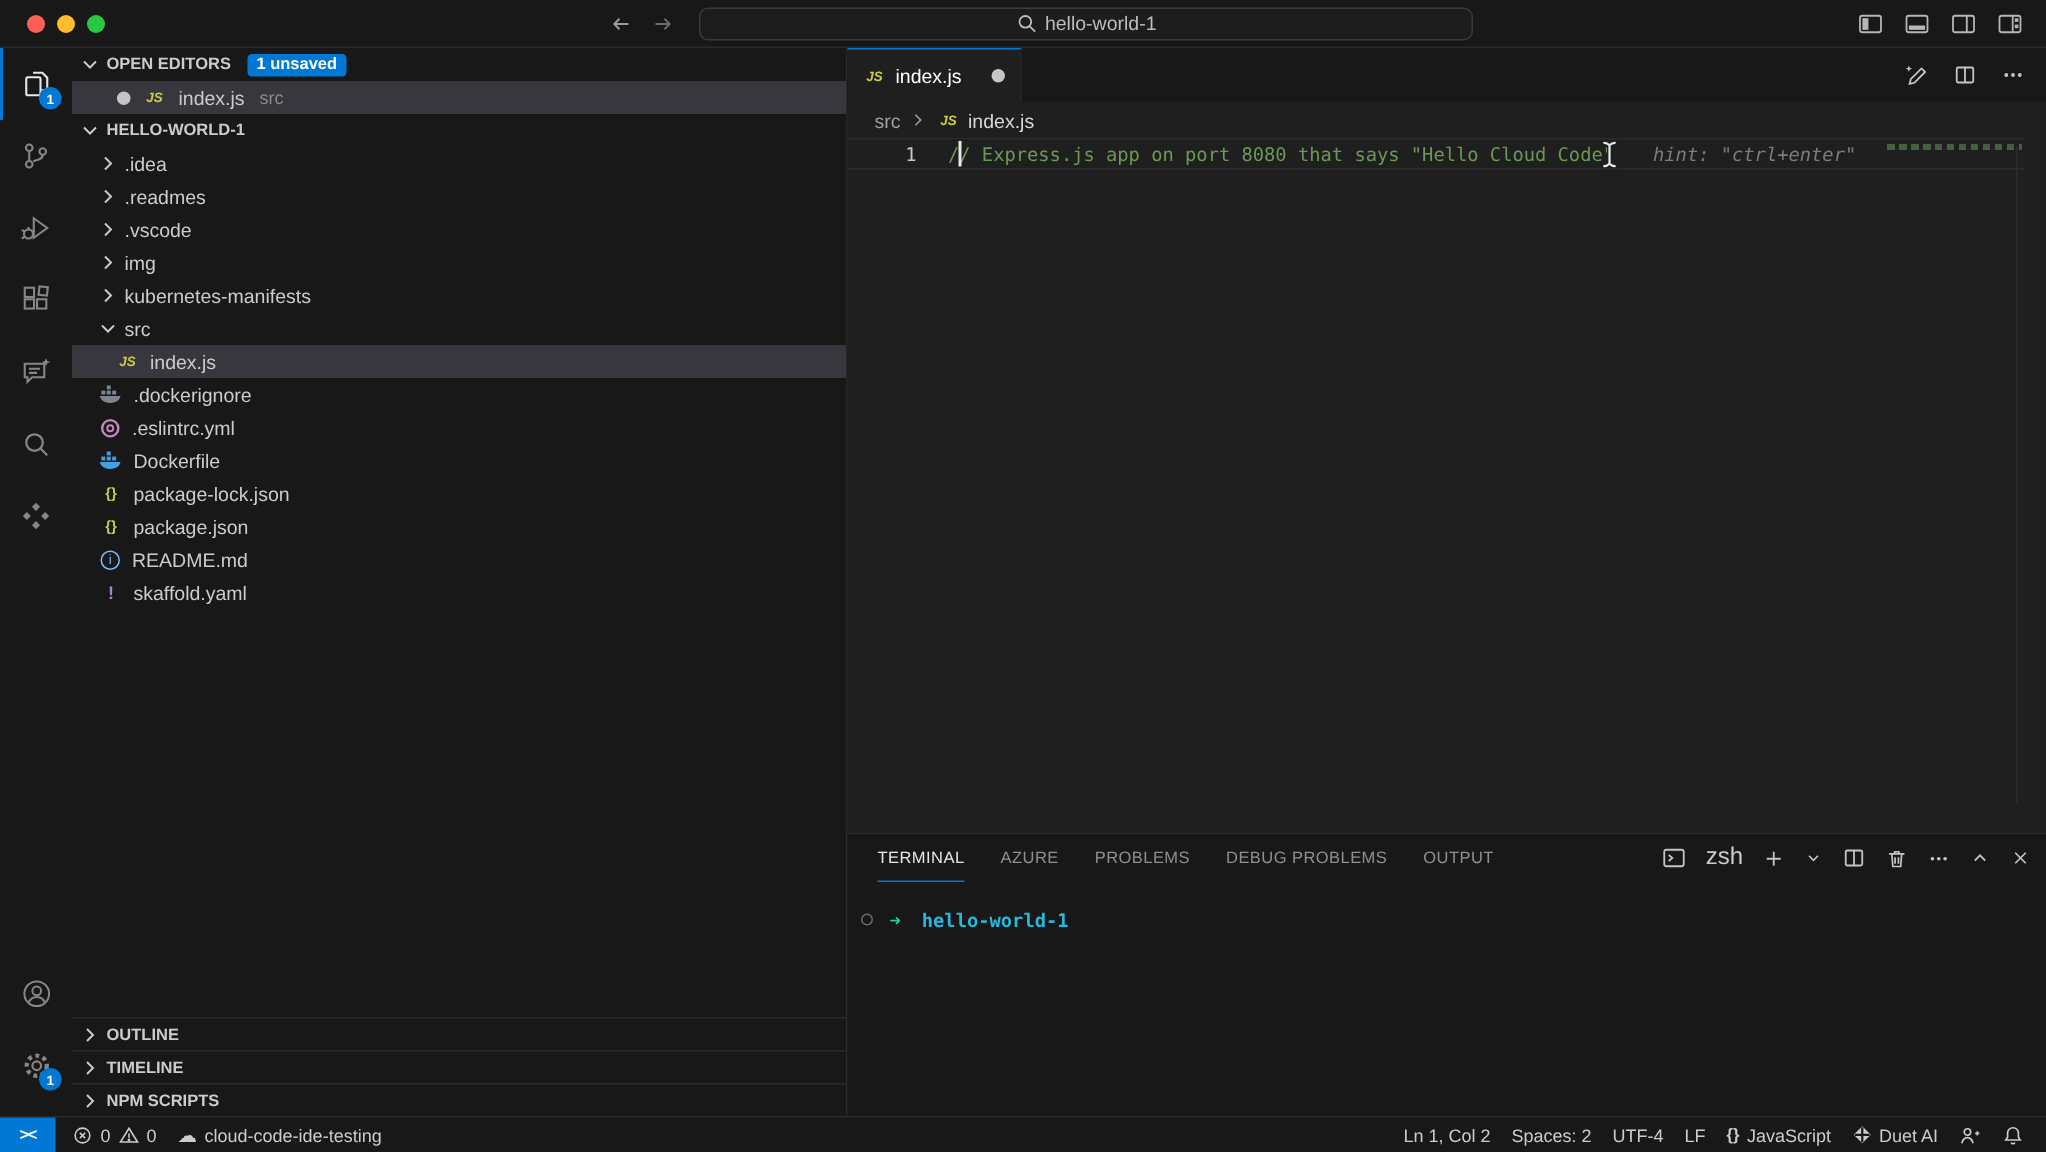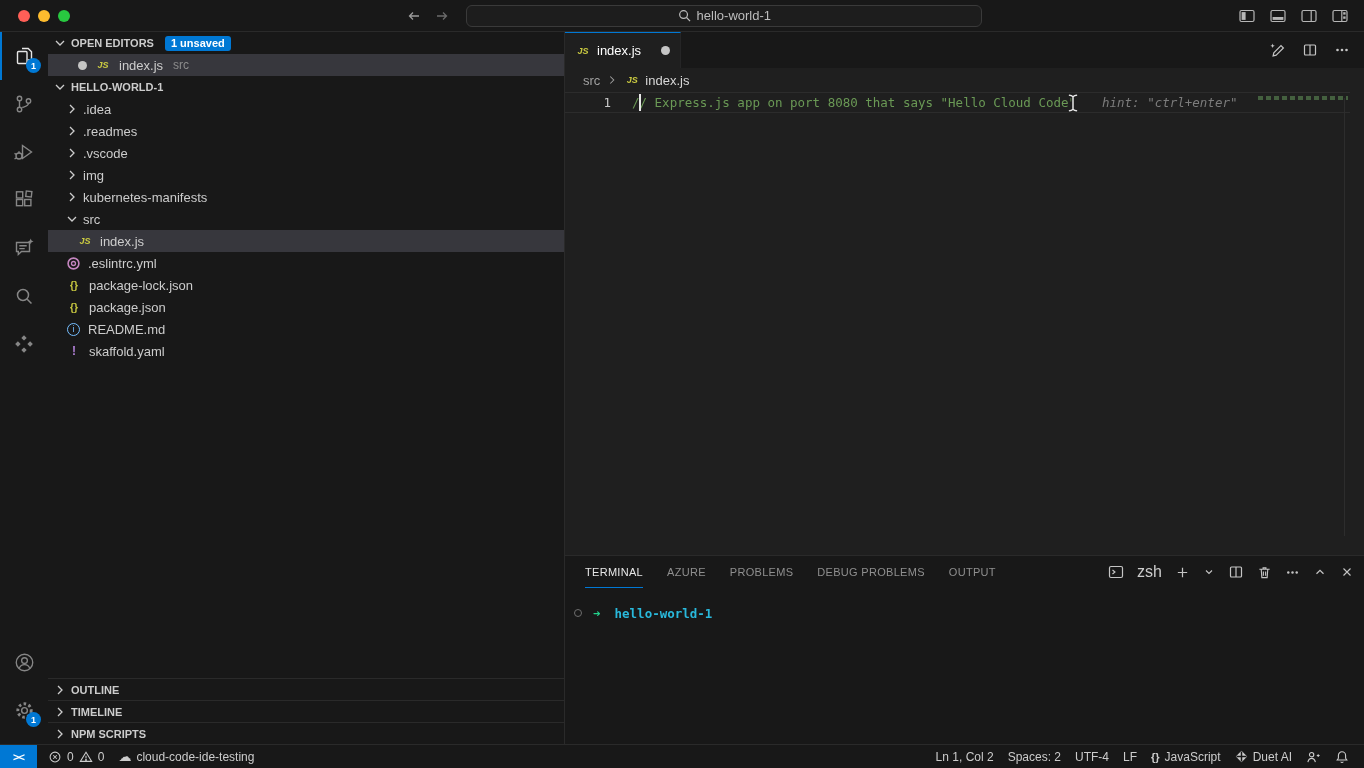--- a/index.html
+++ b/index.html
@@ -339,26 +339,50 @@
             </svg>
           </span>
         <span>src</span>
       </div>
       <div class="row tree-file child selected">
         <span class="js-ico">JS</span>
         <span>index.js</span>
       </div>
       <div class="row tree-file">
         <span>
+          <svg width="16" height="14" viewBox="0 0 16 14" fill="#7d8590">
+              <rect x="5.2" y="1" width="2.6" height="2.6"></rect>
+              <rect x="1.6" y="4.4" width="2.6" height="2.6"></rect>
+              <rect x="5.2" y="4.4" width="2.6" height="2.6"></rect>
+              <rect x="8.8" y="4.4" width="2.6" height="2.6"></rect>
+              <path d="M.5 8h13.8c-.4 2.6-2.8 4.6-6.8 4.6C3.5 12.6 1.2 10.8.5 8z"></path>
+            </svg>
+        </span>
+        <span>.dockerignore</span>
+      </div>
+      <div class="row tree-file">
+        <span>
           <svg width="15" height="15" viewBox="0 0 15 15" fill="none" stroke="#c586c0">
               <circle cx="7.5" cy="7.5" r="5.4" stroke-width="1.6"></circle>
               <circle cx="7.5" cy="7.5" r="2" stroke-width="1.3"></circle>
             </svg>
         </span>
         <span>.eslintrc.yml</span>
+      </div>
+      <div class="row tree-file">
+        <span>
+          <svg width="16" height="14" viewBox="0 0 16 14" fill="#3fa3e3">
+              <rect x="5.2" y="1" width="2.6" height="2.6"></rect>
+              <rect x="1.6" y="4.4" width="2.6" height="2.6"></rect>
+              <rect x="5.2" y="4.4" width="2.6" height="2.6"></rect>
+              <rect x="8.8" y="4.4" width="2.6" height="2.6"></rect>
+              <path d="M.5 8h13.8c-.4 2.6-2.8 4.6-6.8 4.6C3.5 12.6 1.2 10.8.5 8z"></path>
+            </svg>
+        </span>
+        <span>Dockerfile</span>
       </div>
       <div class="row tree-file">
         <span class="braces-ico">{}</span>
         <span>package-lock.json</span>
       </div>
       <div class="row tree-file">
         <span class="braces-ico">{}</span>
         <span>package.json</span>
       </div>
       <div class="row tree-file">

